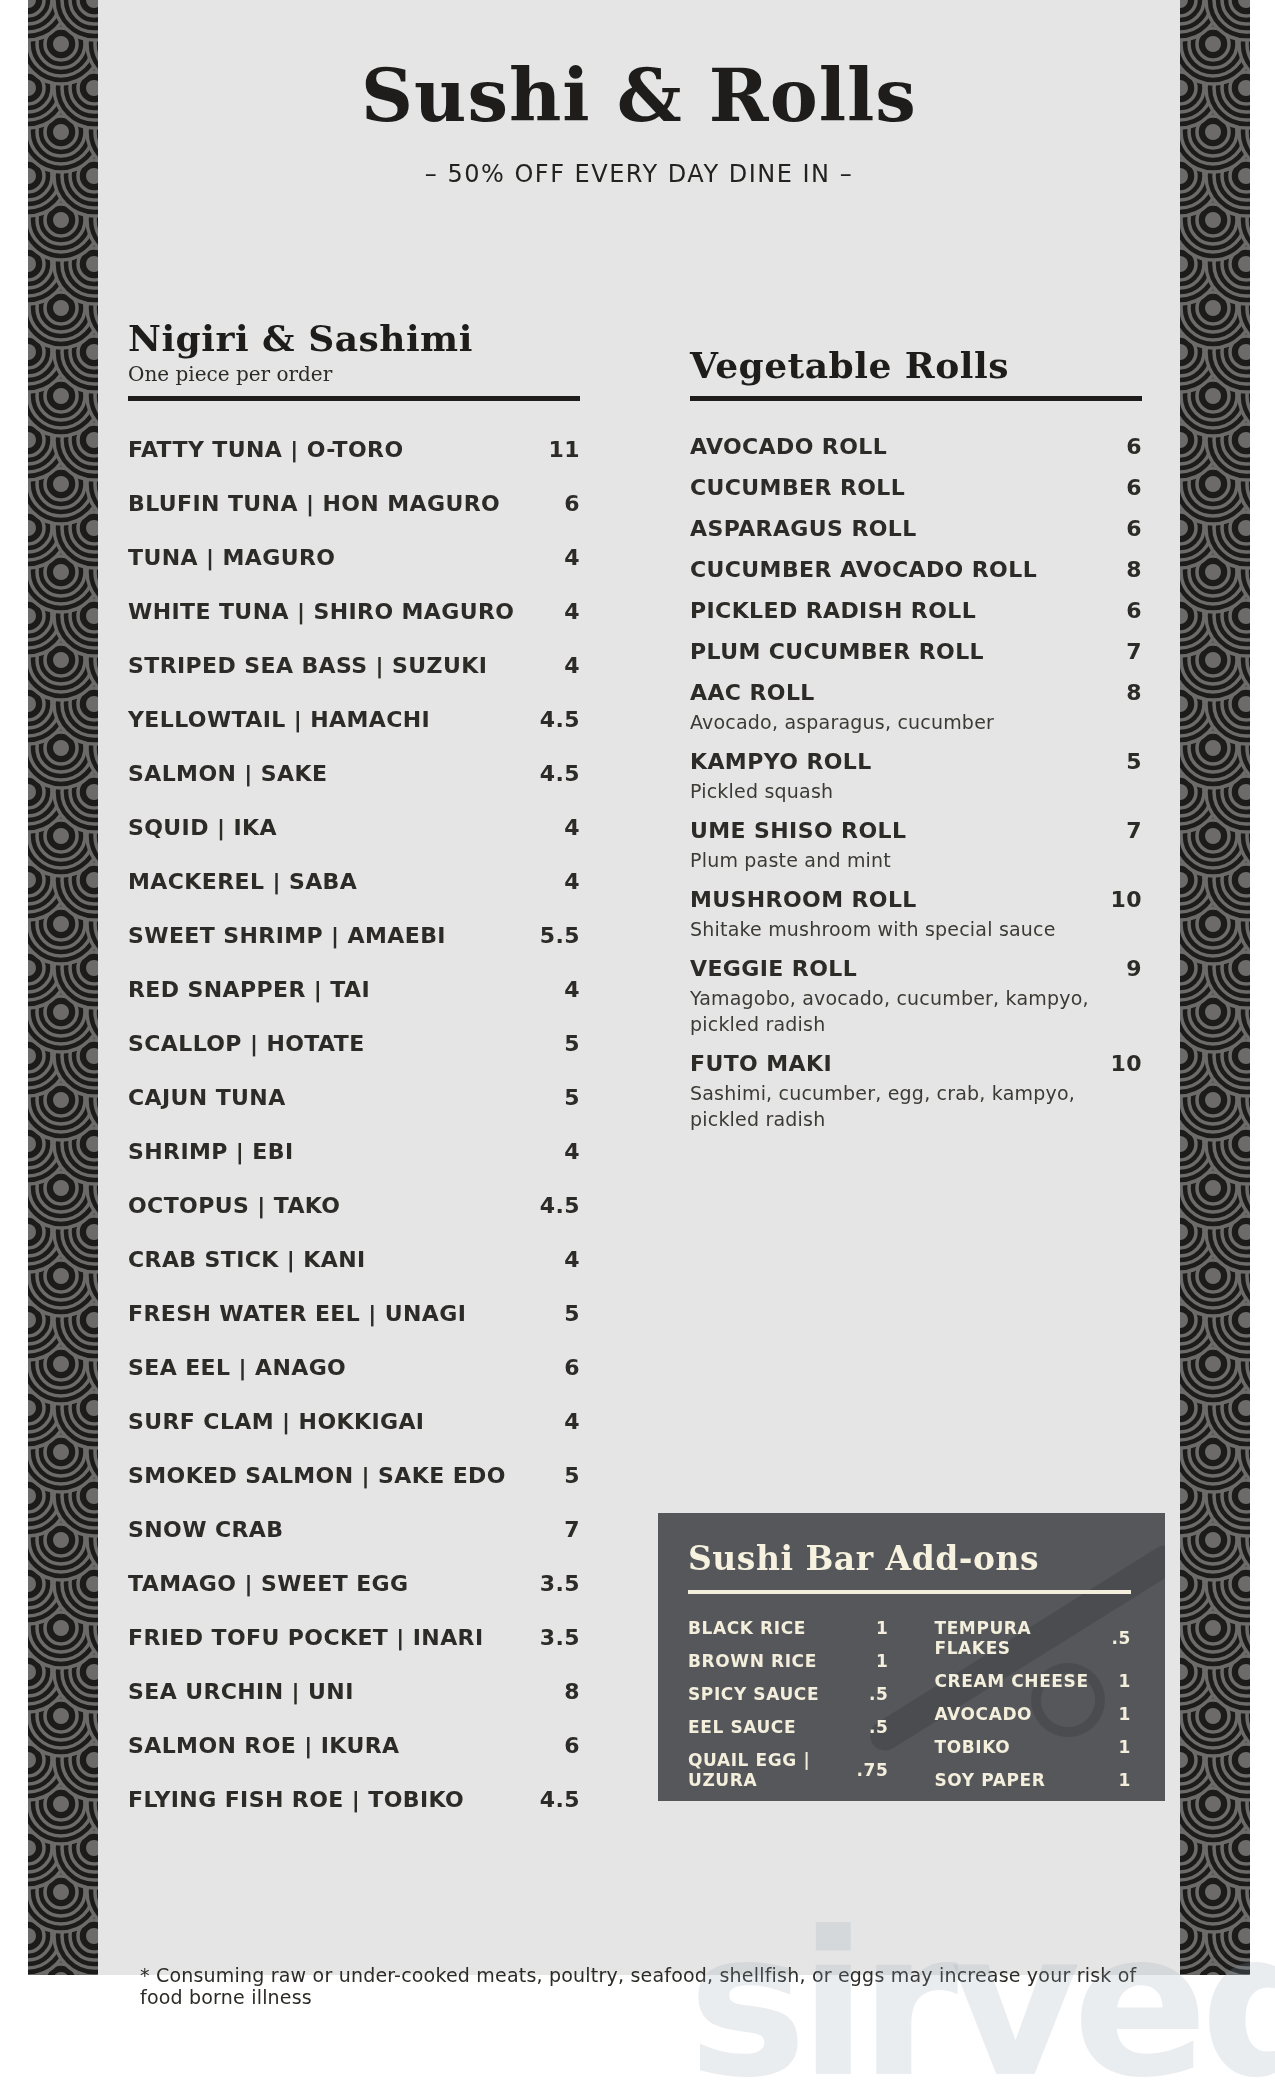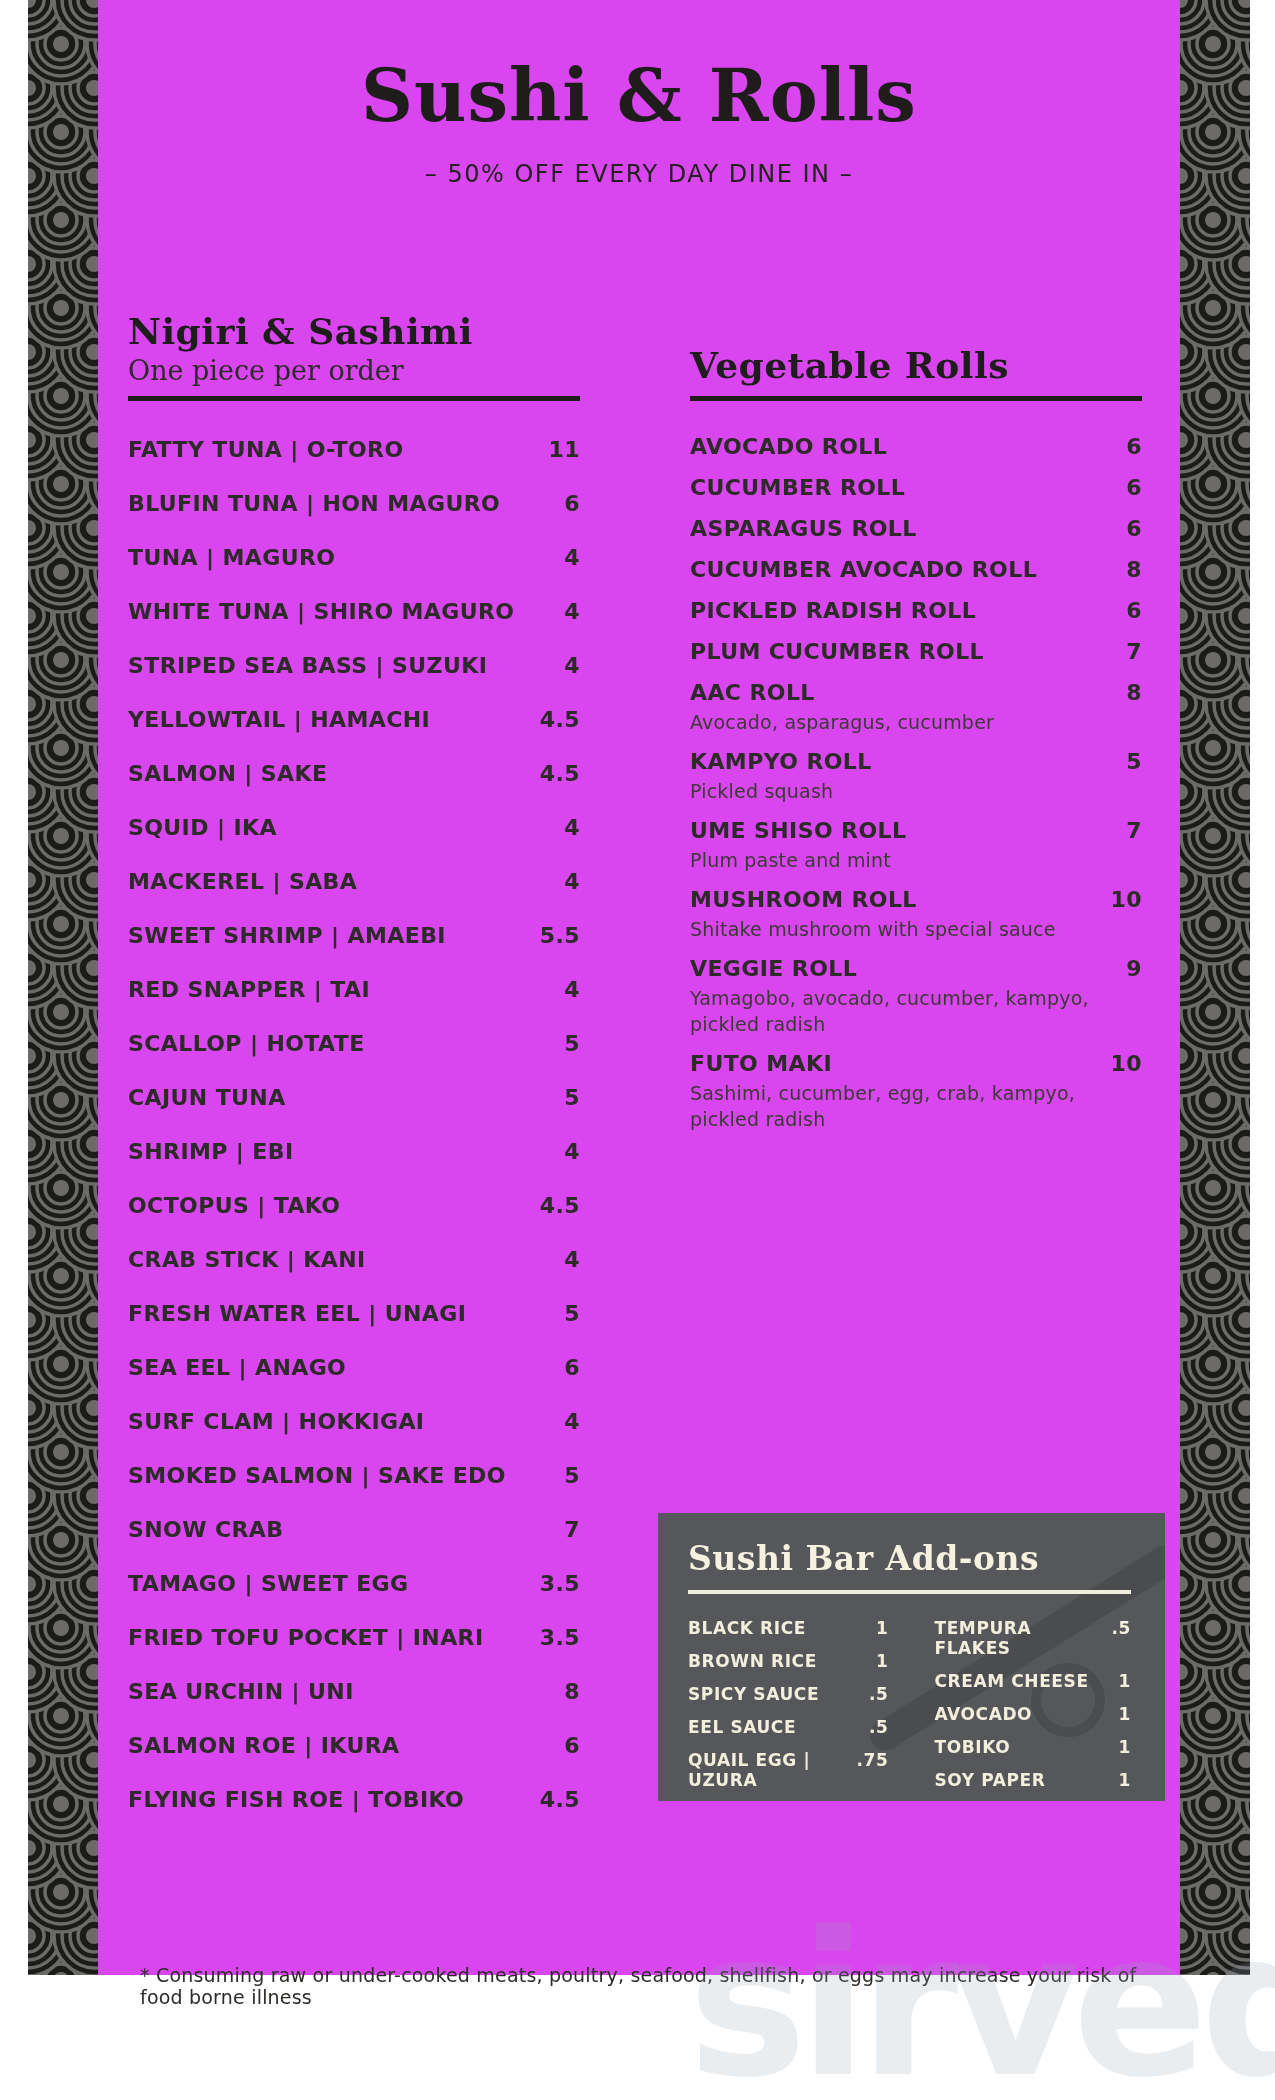--- a/index.html
+++ b/index.html
@@ -14,21 +14,21 @@
     position:absolute;top:0;width:70px;height:1975px;
     background:#1b1b1a;overflow:hidden;
   }
   .wave-strip.left{left:28px;}
   .wave-strip.right{left:1180px;}
   .wave-strip svg{display:block;}
 
   
   .sheet{
     position:absolute;left:98px;top:0;width:1082px;height:1975px;
-    background:#d946ef;color:#2c2b27;
+    background:#e5e5e5;color:#2c2b27;
   }
   .page-title{
     text-align:center;padding-top:58px;
     font-family:"DejaVu Serif",serif;font-weight:700;
     font-size:72px;line-height:1.05;letter-spacing:1px;color:#1e1d1b;
   }
   .page-subtitle{
     text-align:center;margin-top:26px;
     font-size:24px;font-weight:400;letter-spacing:1.5px;color:#23221f;
   }
@@ -36,21 +36,21 @@
   
   .col{position:absolute;top:300px;width:452px;}
   .col.left{left:30px;}
   .col.right{left:592px;}
   .colhead{height:86px;display:flex;flex-direction:column;justify-content:flex-end;}
   .sec-title{
     font-family:"DejaVu Serif",serif;font-weight:700;
     font-size:36px;line-height:1.1;color:#1e1d1b;letter-spacing:0.5px;
   }
   .sec-subtitle{
-    font-family:"DejaVu Serif",serif;font-size:27px;color:#2c2b27;margin-top:3px;
+    font-family:"DejaVu Serif",serif;font-size:20px;color:#2c2b27;margin-top:3px;
   }
   .sec-rule{border:none;border-top:5px solid #1e1d1b;margin:10px 0 0 0;}
 
   .items{margin-top:34px;}
   .mrow{
     display:flex;justify-content:space-between;align-items:center;
     font-size:22px;font-weight:600;letter-spacing:0.4px;
     line-height:29px;margin-bottom:25px;color:#2c2b27;
   }
   .vitems{margin-top:32px;}
@@ -74,21 +74,21 @@
   .addons-title{
     font-family:"DejaVu Serif",serif;font-weight:700;
     font-size:33px;letter-spacing:0.5px;color:#f7f2df;position:relative;z-index:2;
   }
   .addons-rule{border:none;border-top:4px solid #f4efdc;margin:12px 0 0 0;position:relative;z-index:2;}
   .addons-grid{
     display:grid;grid-template-columns:1.02fr 1fr;column-gap:46px;
     margin-top:24px;position:relative;z-index:2;
   }
   .arow{
-    display:flex;justify-content:space-between;align-items:flex-start;
+    display:flex;justify-content:space-between;align-items:center;
     font-size:17px;font-weight:600;letter-spacing:0.6px;
     line-height:20px;margin-bottom:13px;color:#f4efdc;
   }
   .arow .price{font-size:17px;}
   .deco-stick{
     position:absolute;right:-40px;top:120px;width:360px;height:30px;
     background:rgba(0,0,0,0.12);border-radius:15px;
     transform:rotate(-32deg);z-index:1;
   }
   .deco-bowl{

